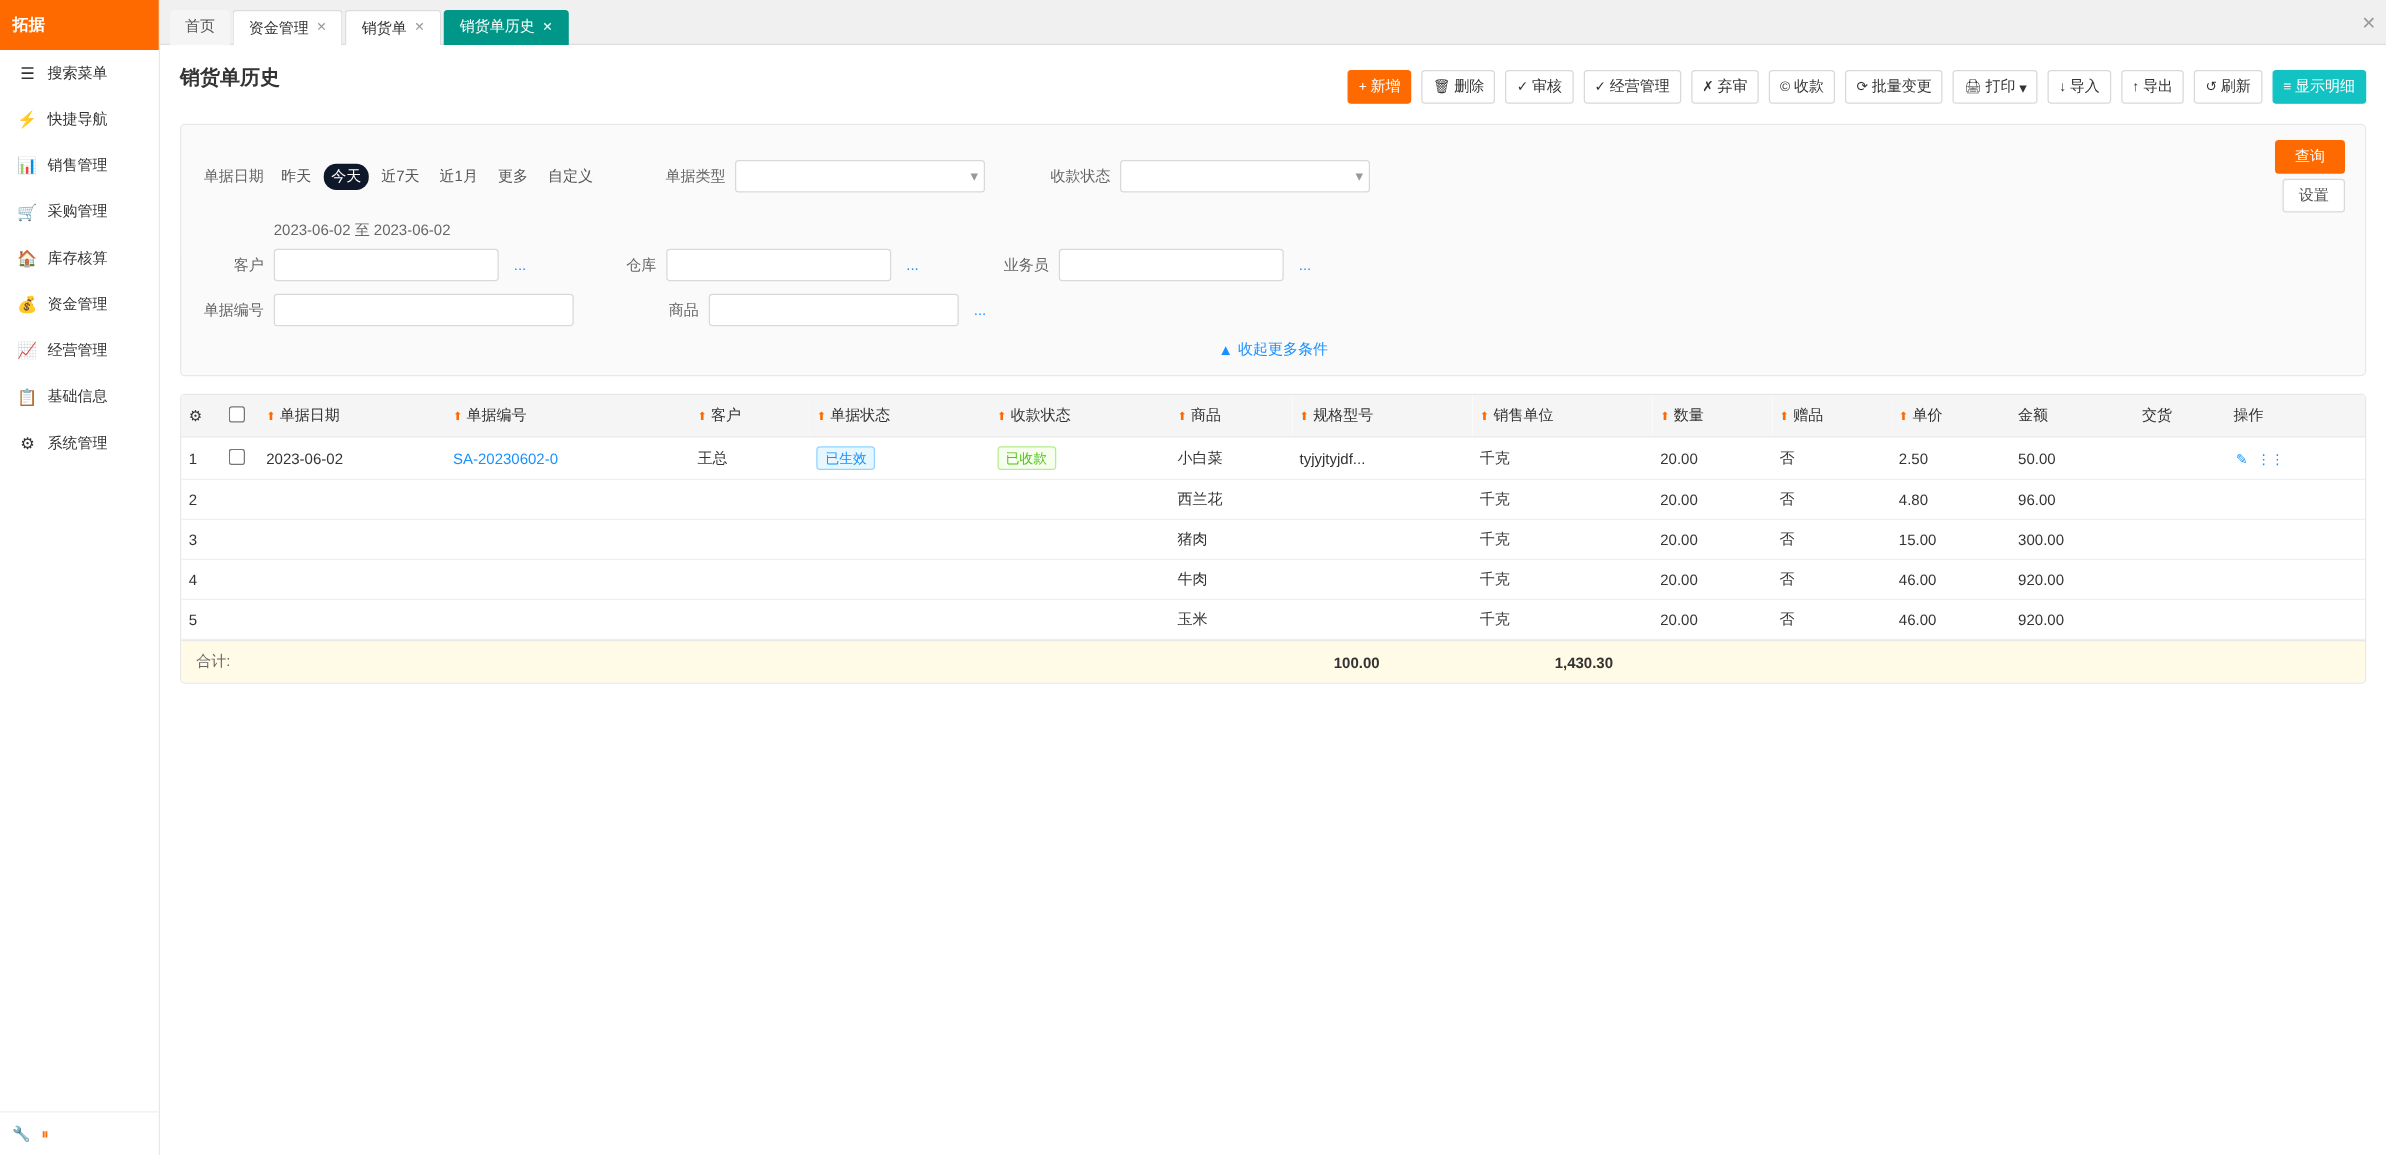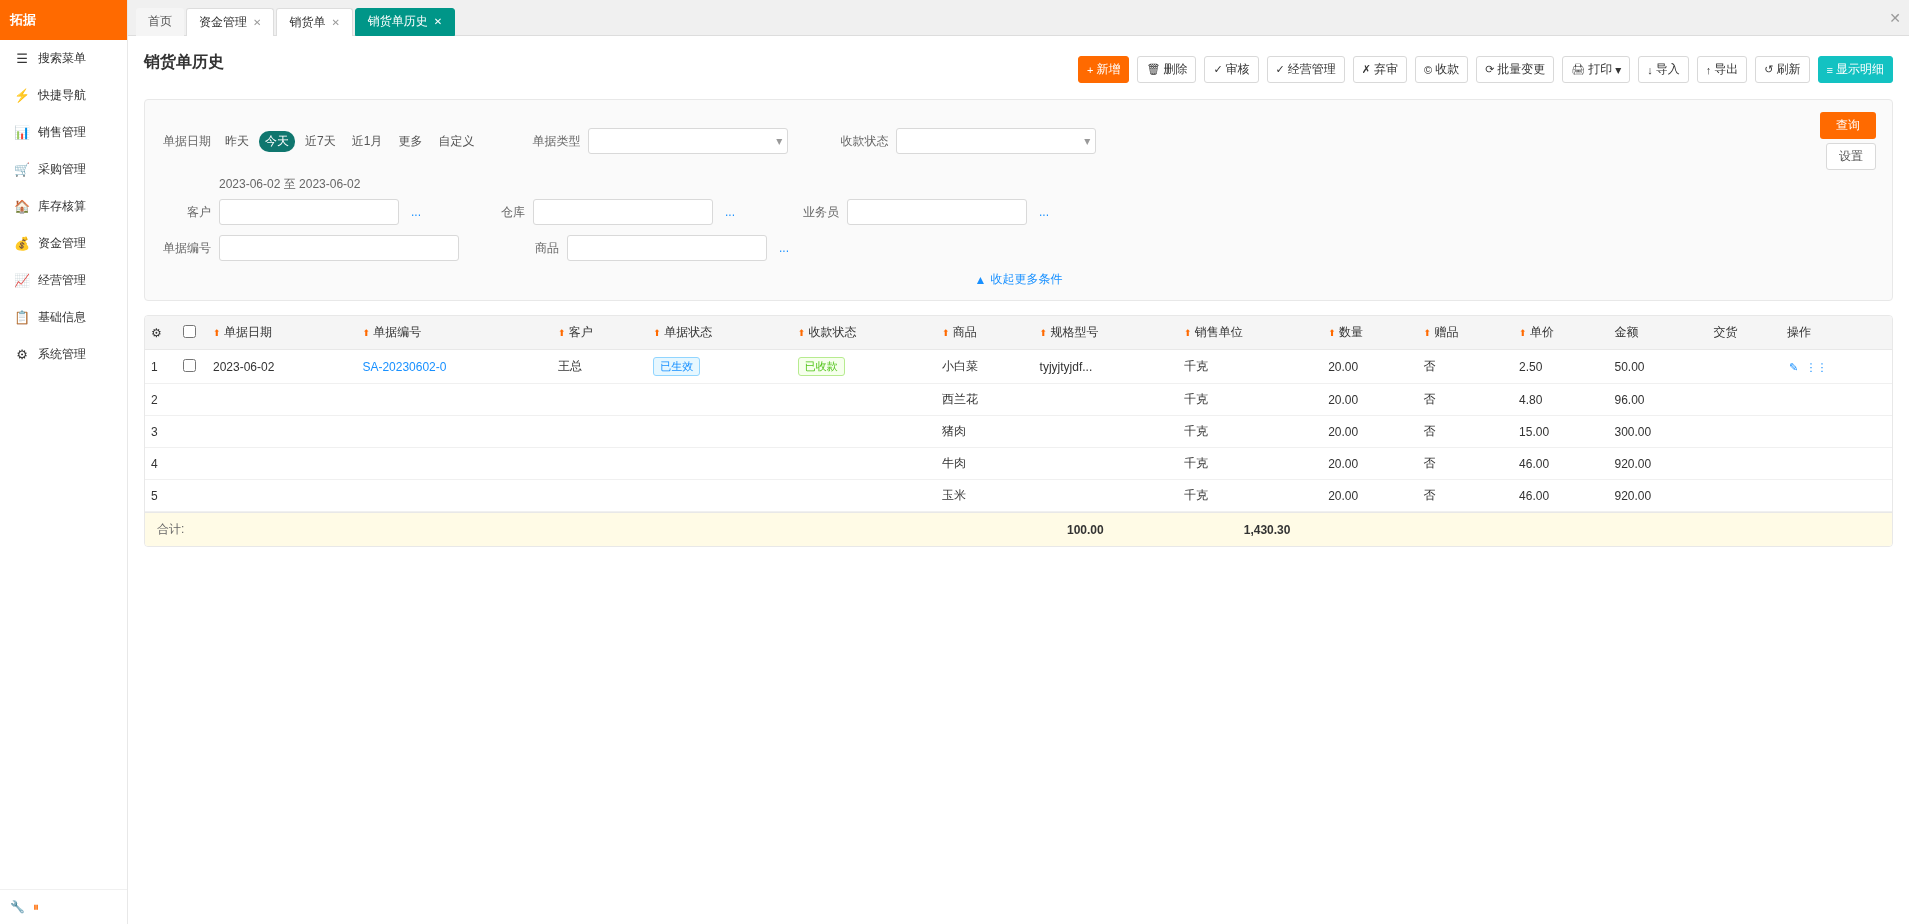--- a/index.html
+++ b/index.html
@@ -41,21 +41,21 @@
     .filter-row { display: flex; align-items: center; gap: 20px; margin-bottom: 10px; flex-wrap: wrap; }
     .filter-row:last-child { margin-bottom: 0; }
     .filter-item { display: flex; align-items: center; gap: 8px; }
     .filter-label { color: #666; white-space: nowrap; min-width: 50px; text-align: right; }
     .filter-input { border: 1px solid #d9d9d9; border-radius: 3px; padding: 3px 8px; font-size: 12px; color: #333; background: #fff; min-width: 140px; height: 26px; }
     .filter-select { border: 1px solid #d9d9d9; border-radius: 3px; padding: 3px 8px; font-size: 12px; color: #333; background: #fff; min-width: 200px; height: 26px; appearance: none; cursor: pointer; }
     .filter-select-wrapper { position: relative; display: inline-flex; align-items: center; }
     .filter-select-wrapper::after { content: "▾"; position: absolute; right: 6px; pointer-events: none; color: #999; }
     .date-range { display: flex; align-items: center; gap: 4px; }
     .date-tag { padding: 2px 6px; border-radius: 3px; cursor: pointer; font-size: 12px; }
-    .date-tag.active { background: #0f766e; color: #fff; border-radius: 10px; }
+    .date-tag.active { background: #0f172a; color: #fff; border-radius: 10px; }
     .date-tag.plain { color: #555; }
     .date-text { color: #666; font-size: 12px; }
     .ellipsis-btn { color: #1890ff; cursor: pointer; font-size: 12px; padding: 0 4px; }
     .collapse-btn { display: flex; align-items: center; gap: 4px; color: #1890ff; cursor: pointer; font-size: 12px; justify-content: center; margin-top: 4px; }
 
     
     .table-wrapper { border: 1px solid #e8e8e8; border-radius: 4px; overflow: hidden; }
     table { width: 100%; border-collapse: collapse; font-size: 12px; }
     thead tr { background: #f5f5f5; }
     thead th { padding: 8px 6px; text-align: left; color: #333; font-weight: normal; border-bottom: 1px solid #e8e8e8; white-space: nowrap; position: relative; }

